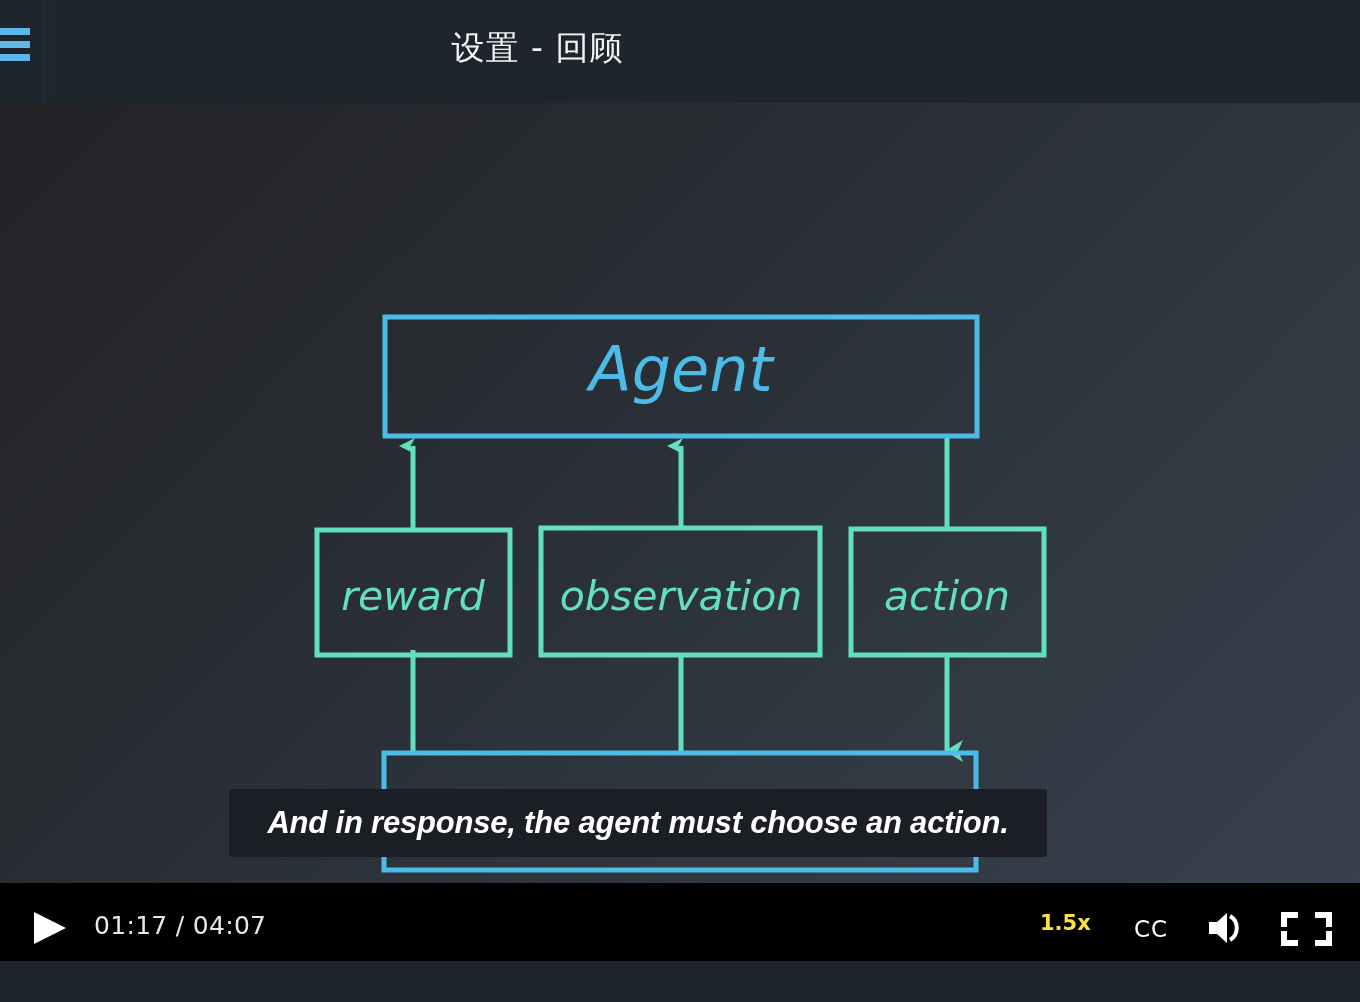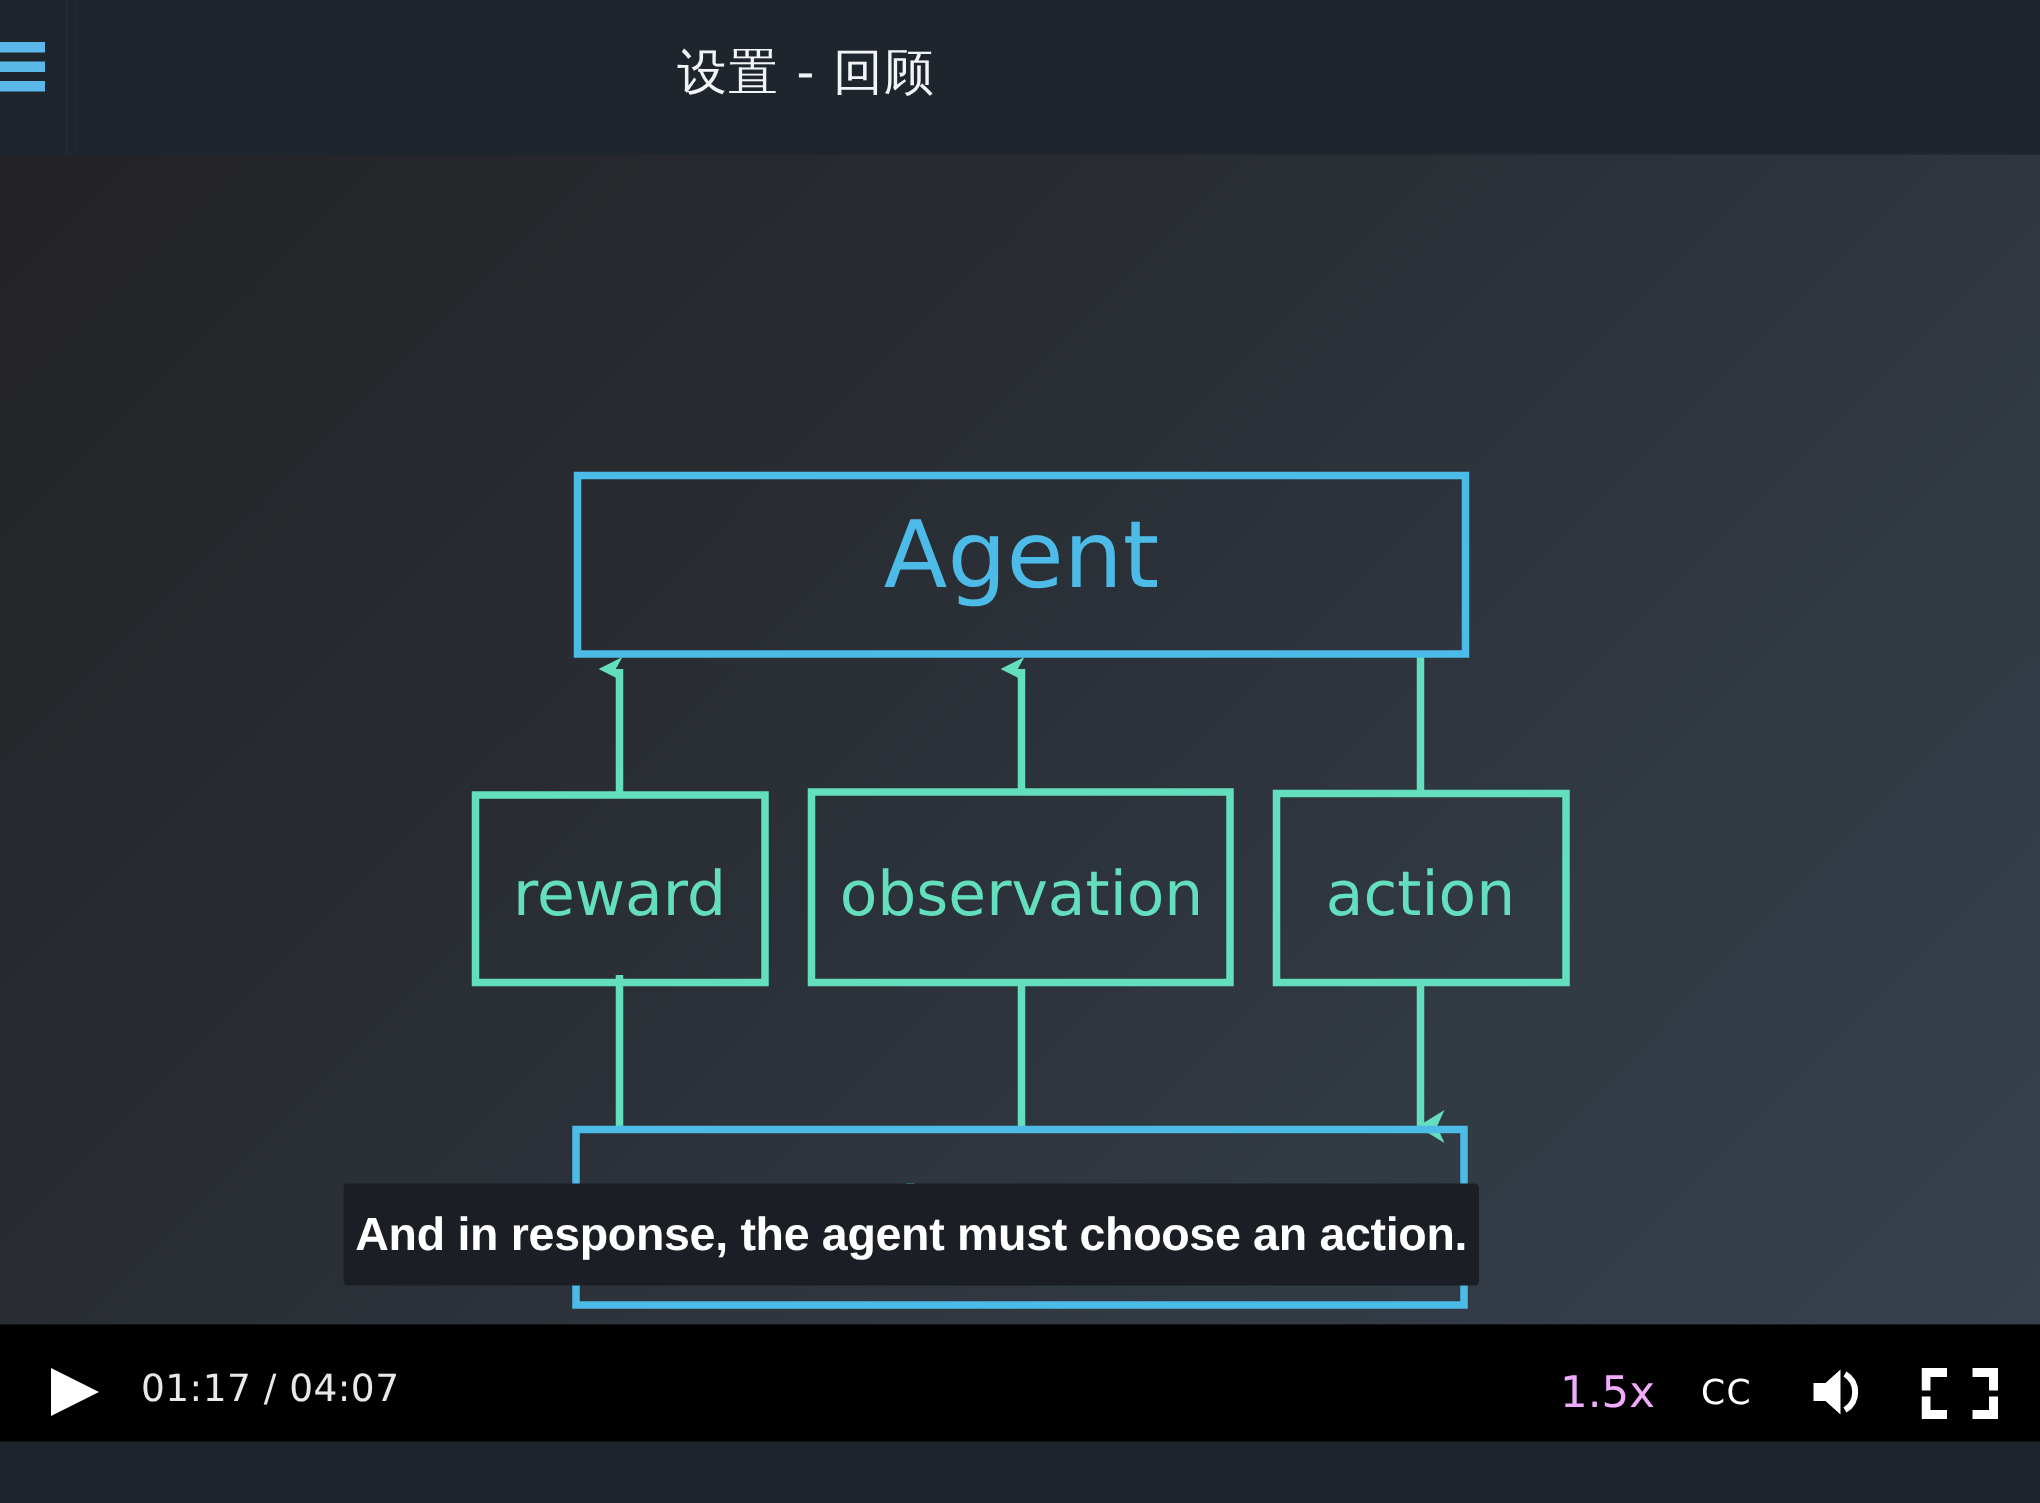--- a/index.html
+++ b/index.html
@@ -84,36 +84,37 @@
     width: 1360px;
     height: 780px;
     background:
       linear-gradient(135deg,
         #232327 0%,
         #272a2f 28%,
         #2c323a 52%,
         #313942 72%,
         #36414d 100%);
     overflow: hidden;
+    font-style: italic;
   }
 
   
   .diagram-svg {
     position: absolute;
     left: 0; top: 0;
     width: 1360px;
     height: 780px;
   }
 
   
   .subtitle-box {
     position: absolute;
     left: 229px;
     top: 686px;
-    width: 757px;
+    width: 818px;
     height: 68px;
     background: #1b1e25;
     border-radius: 3px;
     display: flex;
     align-items: center;
     justify-content: center;
   }
   .subtitle-text {
     color: #ffffff;
     font-size: 31px;
@@ -153,23 +154,23 @@
     font-size: 25px;
     font-weight: 400;
     font-family: "DejaVu Sans", "Liberation Sans", sans-serif;
     letter-spacing: 0.3px;
   }
 
   .speed-label {
     position: absolute;
     left: 1040px;
     top: 28px;
-    color: #f0abfc;
-    font-size: 29px;
-    font-weight: 400;
+    color: #fde047;
+    font-size: 21px;
+    font-weight: 700;
     font-family: "DejaVu Sans", "Liberation Sans", sans-serif;
     cursor: pointer;
   }
 
   .cc-label {
     position: absolute;
     left: 1134px;
     top: 33px;
     color: #ffffff;
     font-size: 23px;

